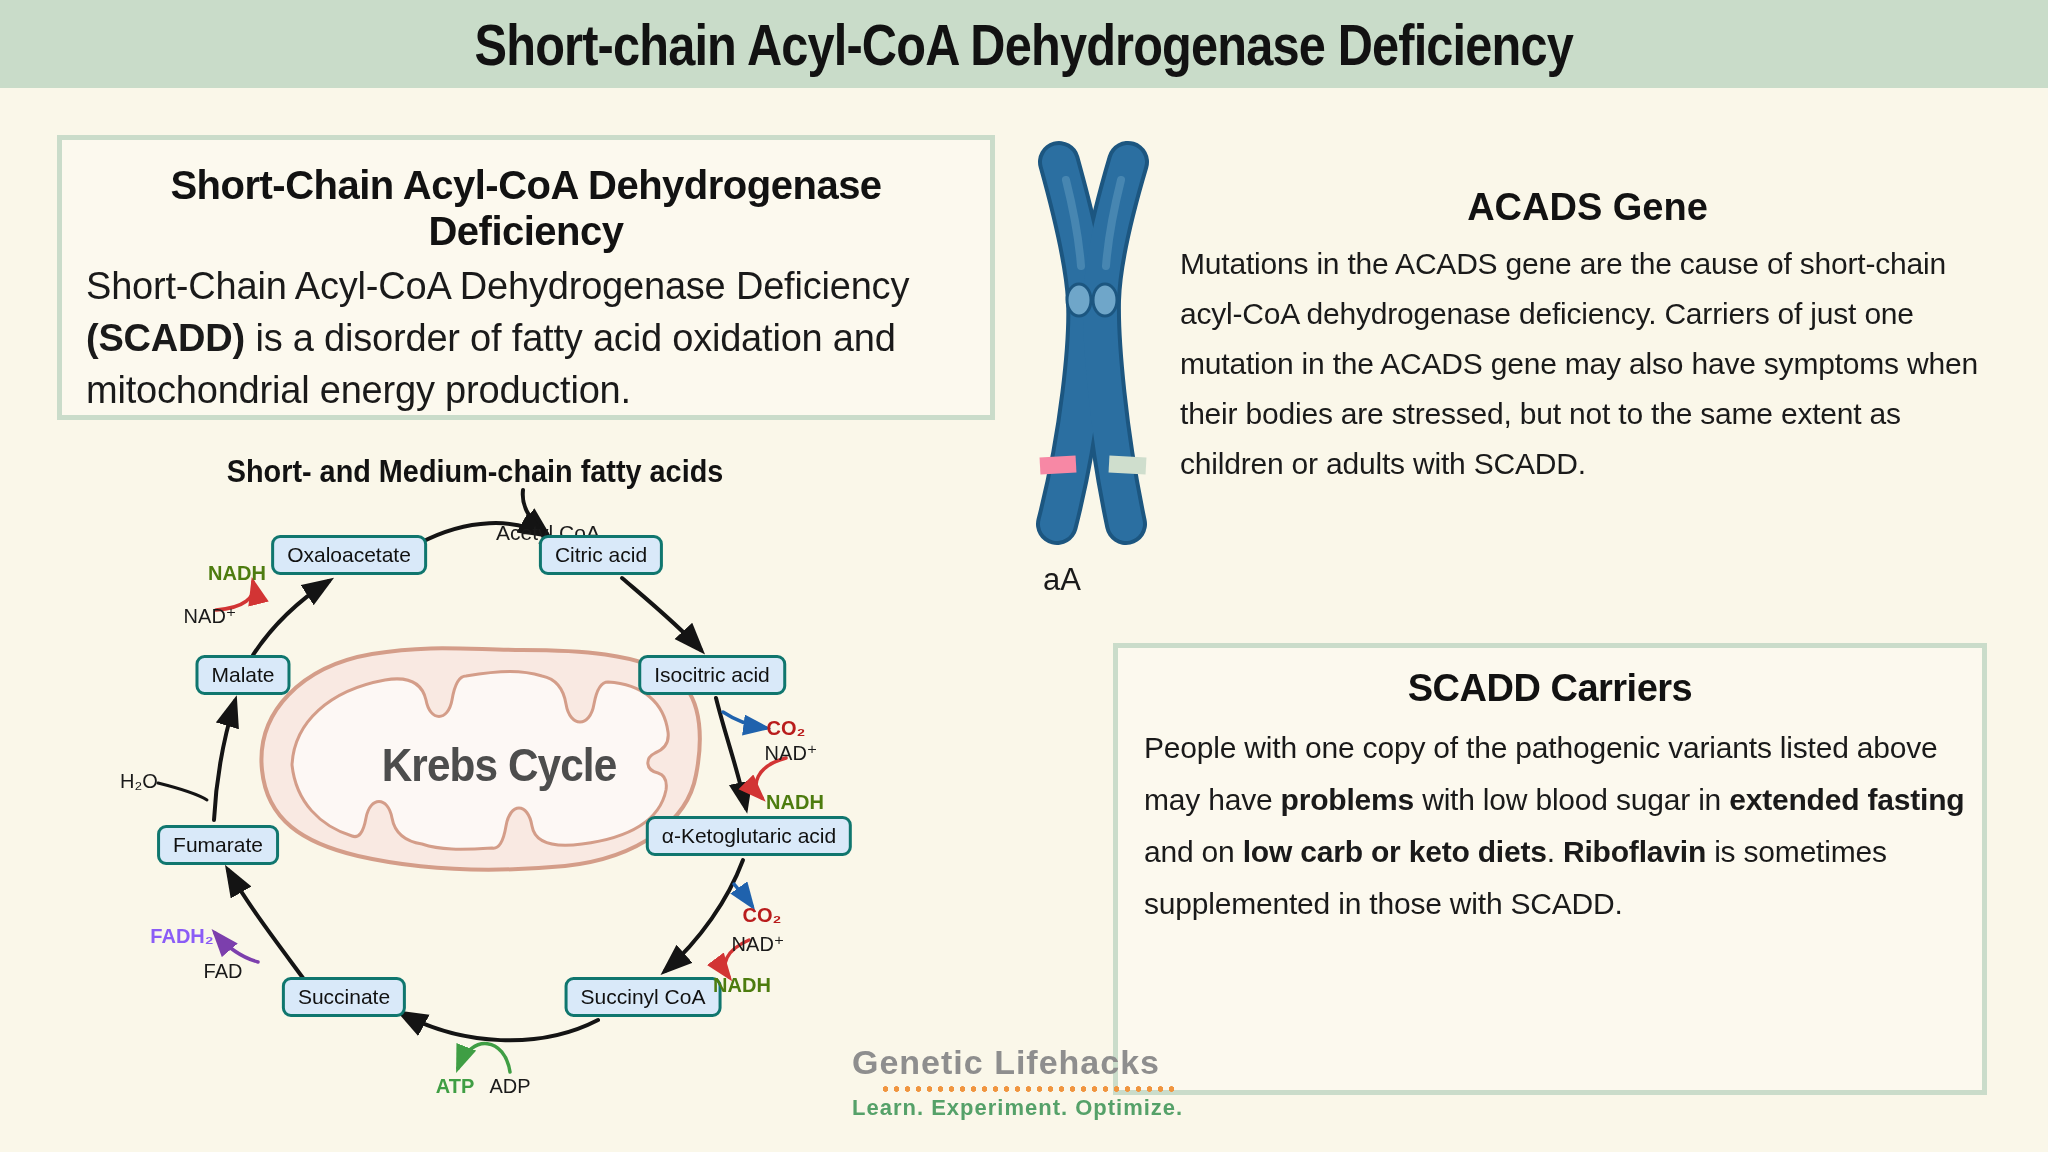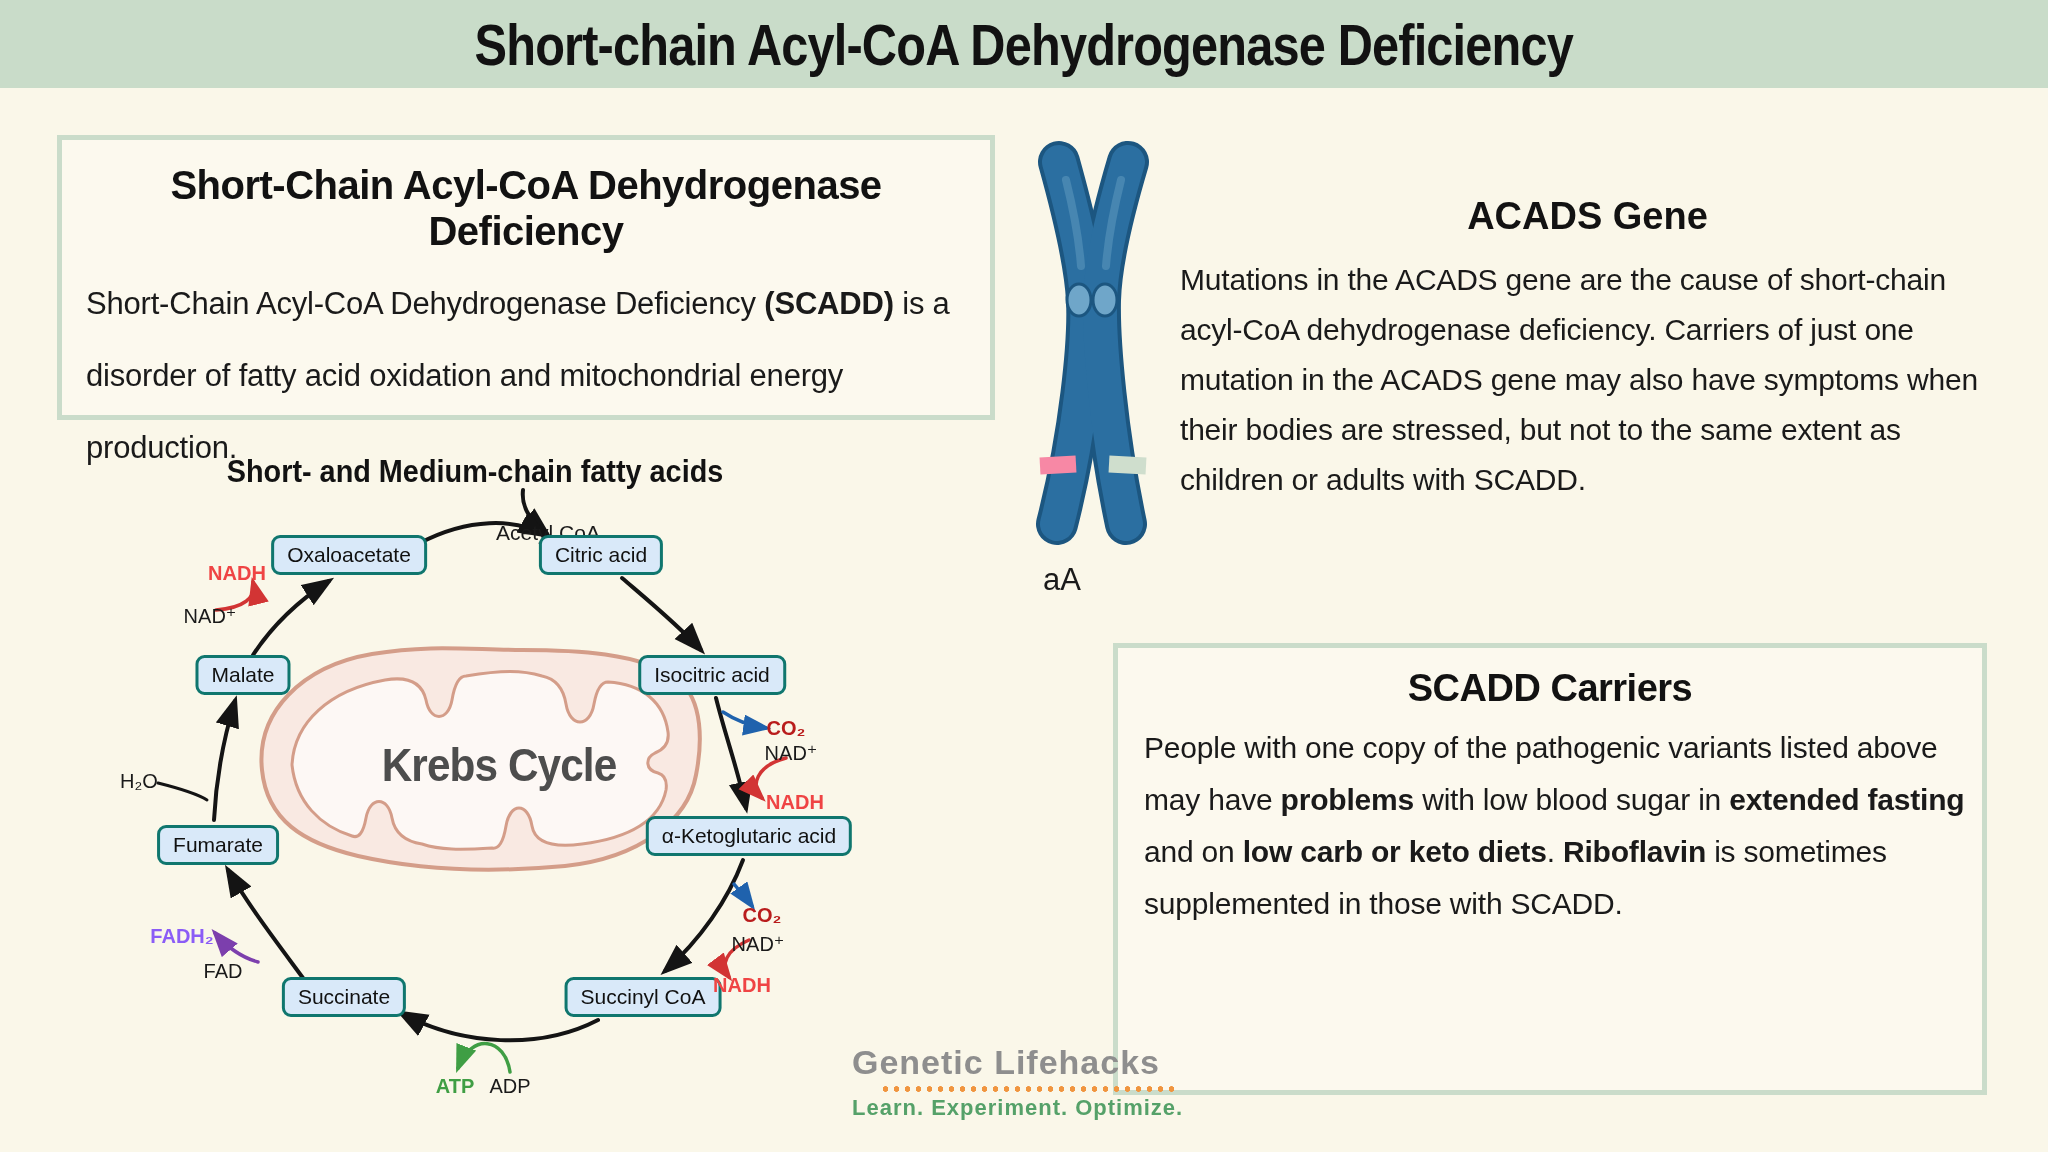--- a/index.html
+++ b/index.html
@@ -13,45 +13,45 @@
              transform:scaleX(0.84);transform-origin:center;white-space:nowrap;}
 
   
   .card{position:absolute;background:#fcf9ee;border:5px solid #cadcca;box-sizing:border-box;}
   .card h2{margin:0;text-align:center;font-weight:700;color:#121212;letter-spacing:-0.5px;}
   .card p{margin:0;color:#1a1a1a;letter-spacing:-0.2px;}
   .b{font-weight:700;}
 
   .info-box{left:57px;top:135px;width:938px;height:285px;padding:22px 24px;}
   .info-box h2{font-size:40px;line-height:46px;}
-  .info-box p{font-size:31px;line-height:72px;margin-top:14px;width:890px;}
+  .info-box p{font-size:38px;line-height:52px;margin-top:6px;width:890px;}
 
   .acads{position:absolute;left:1180px;top:178px;width:815px;}
-  .acads h2{margin:17px;text-align:center;font-size:38px;font-weight:700;color:#121212;}
+  .acads h2{margin:8px;text-align:center;font-size:38px;font-weight:700;color:#121212;}
   .acads p{margin:10px 0 0 0;font-size:30px;line-height:50px;color:#1a1a1a;letter-spacing:-0.2px;}
 
   .carriers-box{left:1113px;top:643px;width:874px;height:452px;padding:18px 26px;}
   .carriers-box h2{font-size:38px;line-height:44px;}
   .carriers-box p{font-size:30px;line-height:52px;margin-top:12px;width:824px;}
 
   
   .krebs-heading{position:absolute;left:475px;top:472px;transform:translate(-50%,-50%) scaleX(0.93);
                  font-size:31px;font-weight:700;color:#121212;white-space:nowrap;}
   .krebs-center{position:absolute;left:499px;top:764px;transform:translate(-50%,-50%) scaleX(0.9);
                 font-size:47px;font-weight:700;color:#4d4d4d;white-space:nowrap;letter-spacing:-1px;}
   .node{position:absolute;transform:translate(-50%,-50%);background:#d9e9f9;border:3px solid #0f766e;
         border-radius:9px;padding:5px 13px;font-size:21px;color:#111;white-space:nowrap;}
   .n-oxa{left:349px;top:555px;} .n-cit{left:601px;top:555px;}
   .n-mal{left:243px;top:675px;} .n-iso{left:712px;top:675px;}
   .n-fum{left:218px;top:845px;} .n-akg{left:749px;top:836px;}
   .n-suc{left:344px;top:997px;} .n-scoa{left:632px;top:997px;margin-left:11px;}
 
   .cof{position:absolute;transform:translate(-50%,-50%);font-size:20px;color:#1a1a1a;white-space:nowrap;}
   .cof.bold{font-weight:700;}
-  .c-red{color:#ef4444;} .c-blue{color:#b91c1c;} .c-purple{color:#8b5cf6;} .c-green{color:#3f9e44;}
+  .c-red{color:#4d7c0f;} .c-blue{color:#b91c1c;} .c-purple{color:#8b5cf6;} .c-green{color:#3f9e44;}
   .acetyl{left:548px;top:533px;font-size:21px;}
   .nadh1{left:237px;top:573px;} .nad1{left:210px;top:616px;}
   .h2o{left:139px;top:781px;}
   .fadh2{left:182px;top:936px;} .fad{left:223px;top:971px;}
   .co2a{left:786px;top:728px;} .nada{left:791px;top:753px;} .nadha{left:795px;top:802px;}
   .co2b{left:762px;top:915px;} .nadb{left:758px;top:944px;} .nadhb{left:742px;top:985px;}
   .atp{left:455px;top:1086px;} .adp{left:510px;top:1086px;}
 
   .aa-label{position:absolute;left:1043px;top:562px;font-size:31px;color:#1a1a1a;}
 

